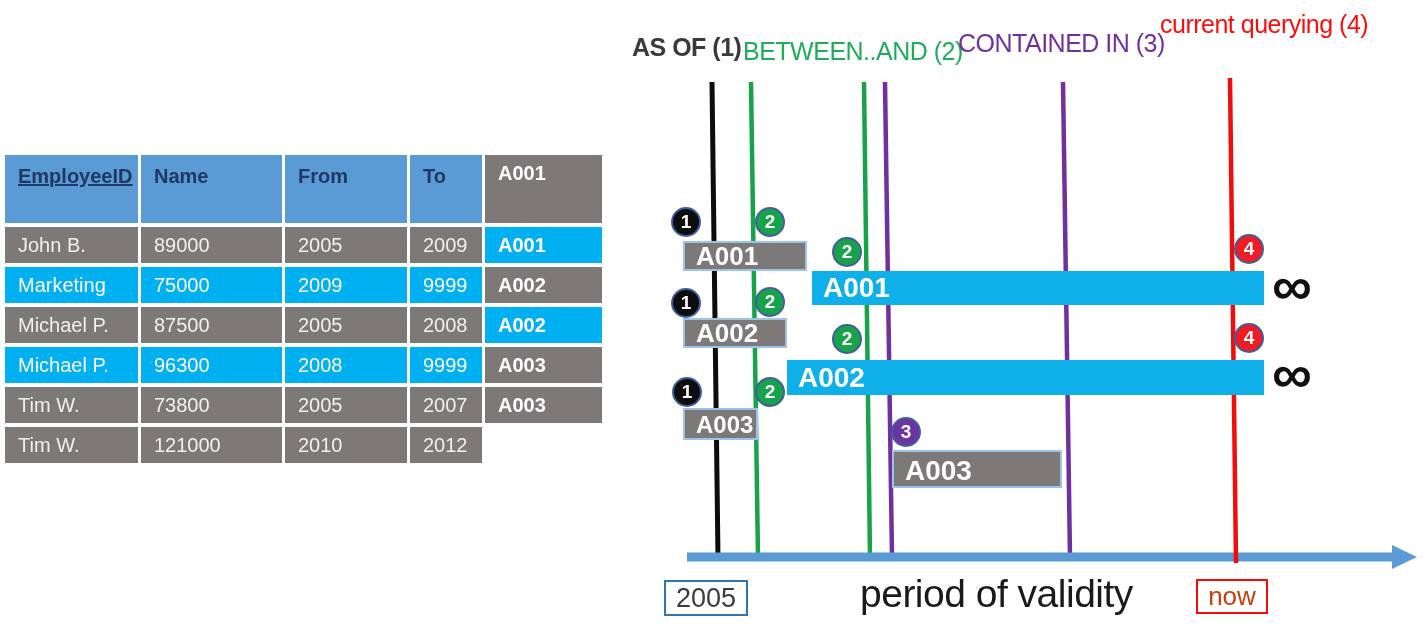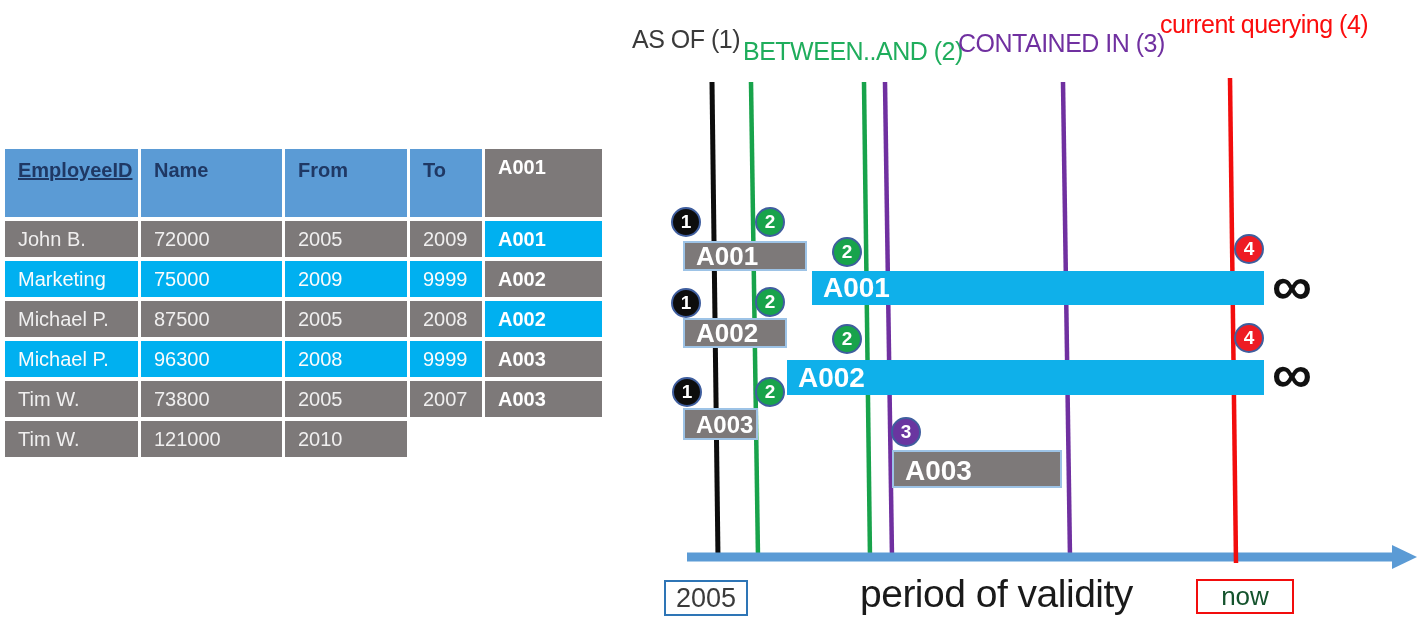--- a/index.html
+++ b/index.html
@@ -2,42 +2,42 @@
 <html><head>
 <meta charset="utf-8">
 <style>
   html,body{margin:0;padding:0;background:#fff;}
   .stage{
     position:relative;width:1428px;height:637px;background:#ffffff;overflow:hidden;
     font-family:"Liberation Sans","DejaVu Sans",sans-serif;
   }
   
   .emp-table{
-    position:absolute;left:5px;top:149px;
+    position:absolute;left:5px;top:155px;
     display:grid;
     grid-template-columns:133px 141px 122px 72px 117px;
     grid-auto-rows:36px;
     grid-template-rows:68px;
     column-gap:3px;row-gap:4px;
   }
   .hcell{
     background:#5B9BD5;color:#1F3864;font-weight:bold;font-size:20px;
     padding:10px 0 0 13px;box-sizing:border-box;
   }
   .hcell.u span{text-decoration:underline;}
   .cell{
     background:#7D7979;color:#F0EFEF;font-size:20px;line-height:36px;
     padding-left:13px;box-sizing:border-box;white-space:nowrap;overflow:hidden;
   }
   .row-cyan .cell{background:#00B0F0;color:#FBFBFB;}
   .cell.id{font-weight:bold;color:#FFFFFF;}
   
   
   .legend{position:absolute;font-size:25px;letter-spacing:-0.5px;white-space:nowrap;}
-  .leg-asof{left:632px;top:25px;color:#3A3A3A;}
+  .leg-asof{left:632px;top:33px;color:#3A3A3A;font-weight:bold;}
   .leg-between{left:743px;top:29px;color:#1FAD5C;margin-top:8px;}
   .leg-contained{left:958px;top:29px;color:#7030A0;}
   .leg-current1{left:1160px;top:10px;color:#FB0D0D;}
   .leg-current2{left:1157px;top:36px;color:#FB0D0D;}
   
   .overlay{position:absolute;left:0;top:0;width:1428px;height:637px;}
   
   .bar{
     position:absolute;box-sizing:border-box;color:#fff;font-weight:bold;
     white-space:nowrap;overflow:visible;
@@ -77,39 +77,39 @@
   .year-box{
     position:absolute;left:664px;top:580px;width:84px;height:36px;
     border:2px solid #2E75B6;box-sizing:border-box;
     color:#3B3B3B;font-size:27px;line-height:32px;text-align:center;
   }
   .axis-title{
     position:absolute;left:836px;top:572px;color:#1A1A1A;font-size:39px;
     letter-spacing:-0.5px;white-space:nowrap;margin-left:24px;
   }
   .now-box{
-    position:absolute;left:1196px;top:579px;width:98px;height:35px;
+    position:absolute;left:1196px;top:579px;width:72px;height:35px;
     border:2px solid #F20D0D;box-sizing:border-box;
-    color:#14532d;font-size:26px;line-height:31px;text-align:center;
+    color:#c2410c;font-size:26px;line-height:31px;text-align:center;
   }
 </style>
 </head>
 <body>
 
 <div class="stage">
 
   <div class="emp-table">
     <div class="hcell u"><span>EmployeeID</span></div>
     <div class="hcell"><span>Name</span></div>
     <div class="hcell"><span>From</span></div>
     <div class="hcell"><span>To</span></div>
 
     <div class="cell id">A001</div>
     <div class="cell">John B.</div>
-    <div class="cell">72000</div>
+    <div class="cell">89000</div>
     <div class="cell">2005</div>
     <div class="cell">2009</div>
 
     <div class="row-cyan" style="display:contents">
       <div class="cell id">A001</div>
       <div class="cell">Marketing</div>
       <div class="cell">75000</div>
       <div class="cell">2009</div>
       <div class="cell">9999</div>
     </div>
@@ -131,20 +131,21 @@
     <div class="cell id">A003</div>
     <div class="cell">Tim W.</div>
     <div class="cell">73800</div>
     <div class="cell">2005</div>
     <div class="cell">2007</div>
 
     <div class="cell id">A003</div>
     <div class="cell">Tim W.</div>
     <div class="cell">121000</div>
     <div class="cell">2010</div>
+    <div class="cell">2012</div>
   </div>
 
   <div class="legend leg-asof">AS OF (1)</div>
   <div class="legend leg-between">BETWEEN..AND (2)</div>
   <div class="legend leg-contained">CONTAINED IN (3)</div>
   <div class="legend leg-current1">current querying (4)</div>
 
   <svg class="overlay" viewBox="0 0 1428 637">
     <line x1="712" y1="82" x2="718" y2="558" stroke="#0D0D0D" stroke-width="5"></line>
     <line x1="751" y1="82" x2="758" y2="558" stroke="#18A34B" stroke-width="4.5"></line>

